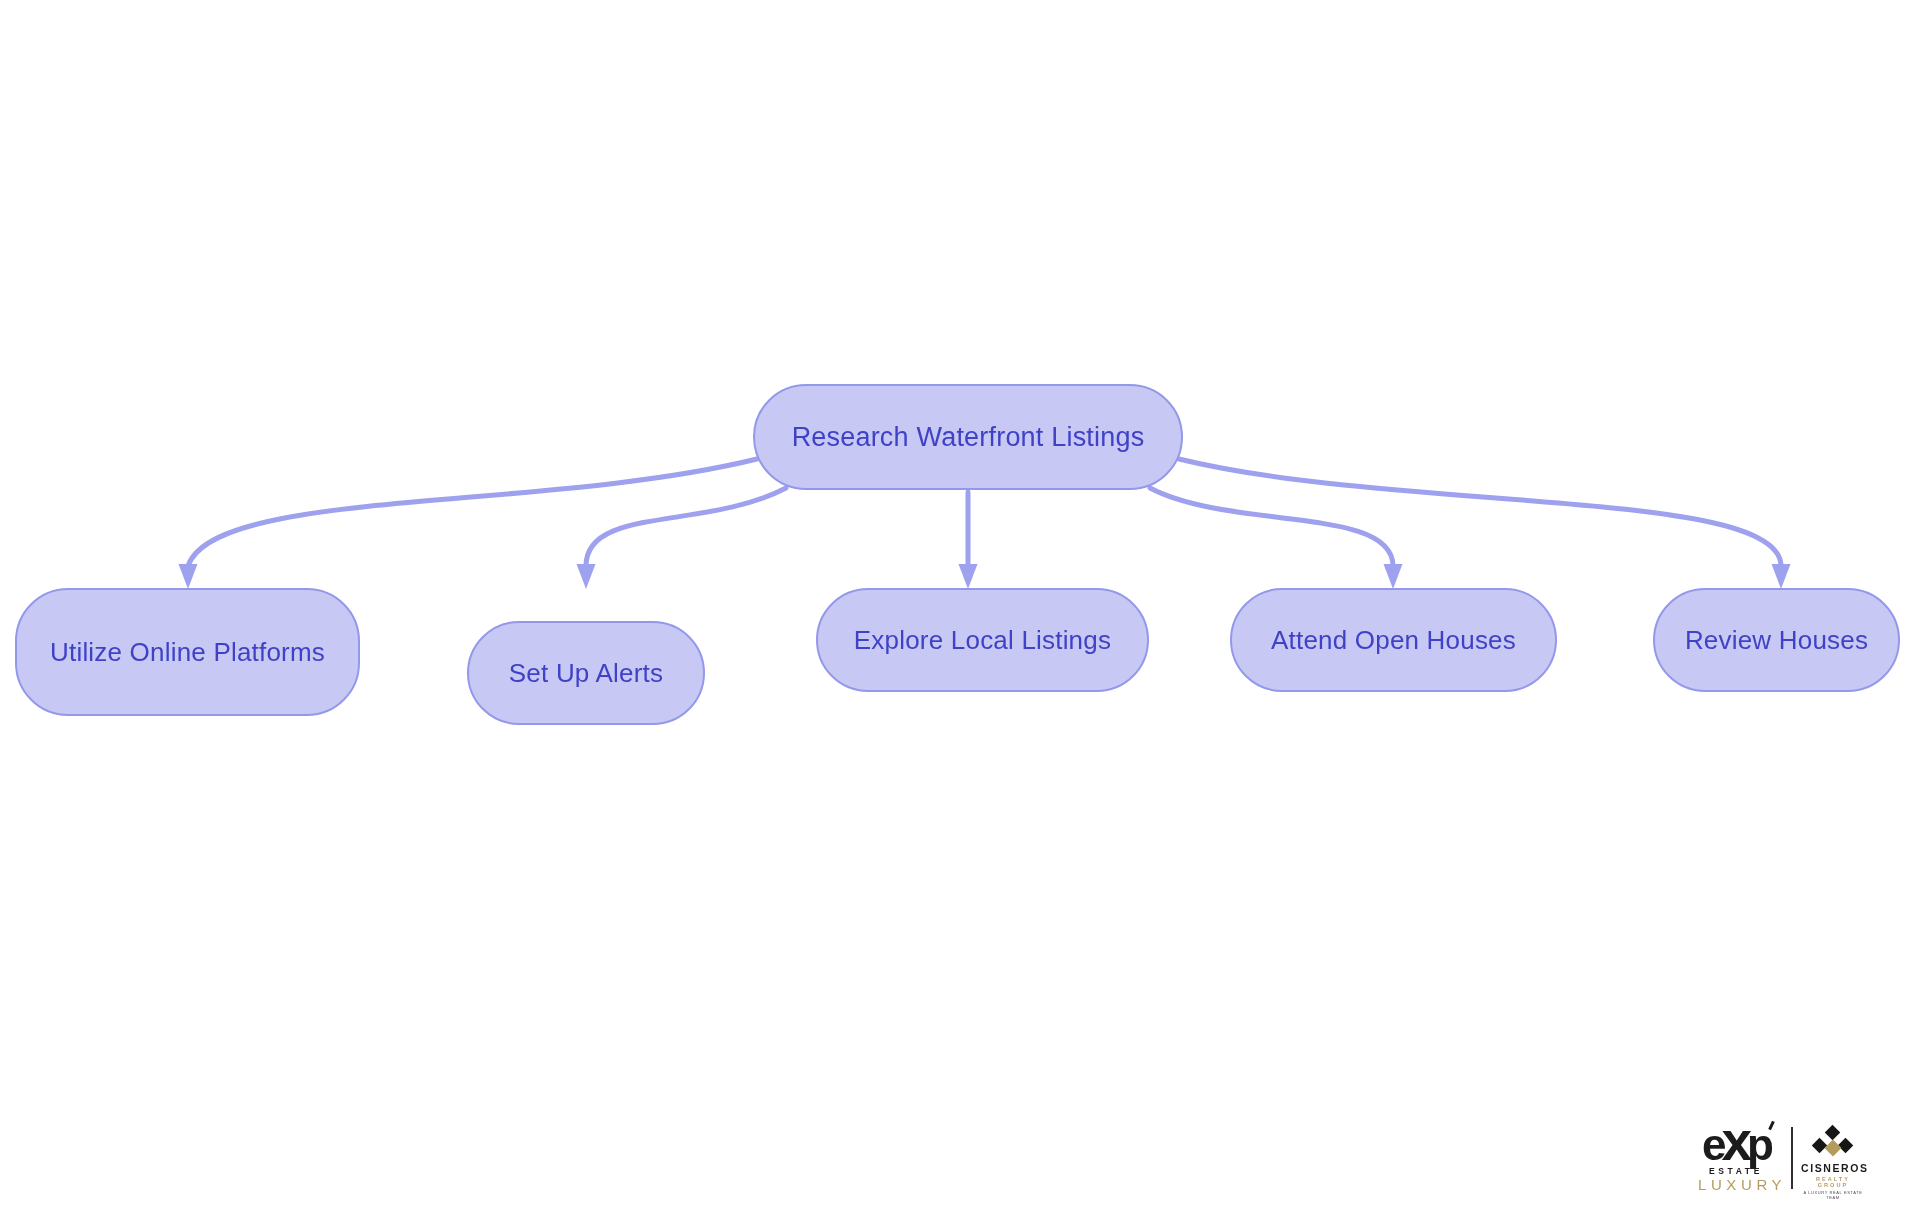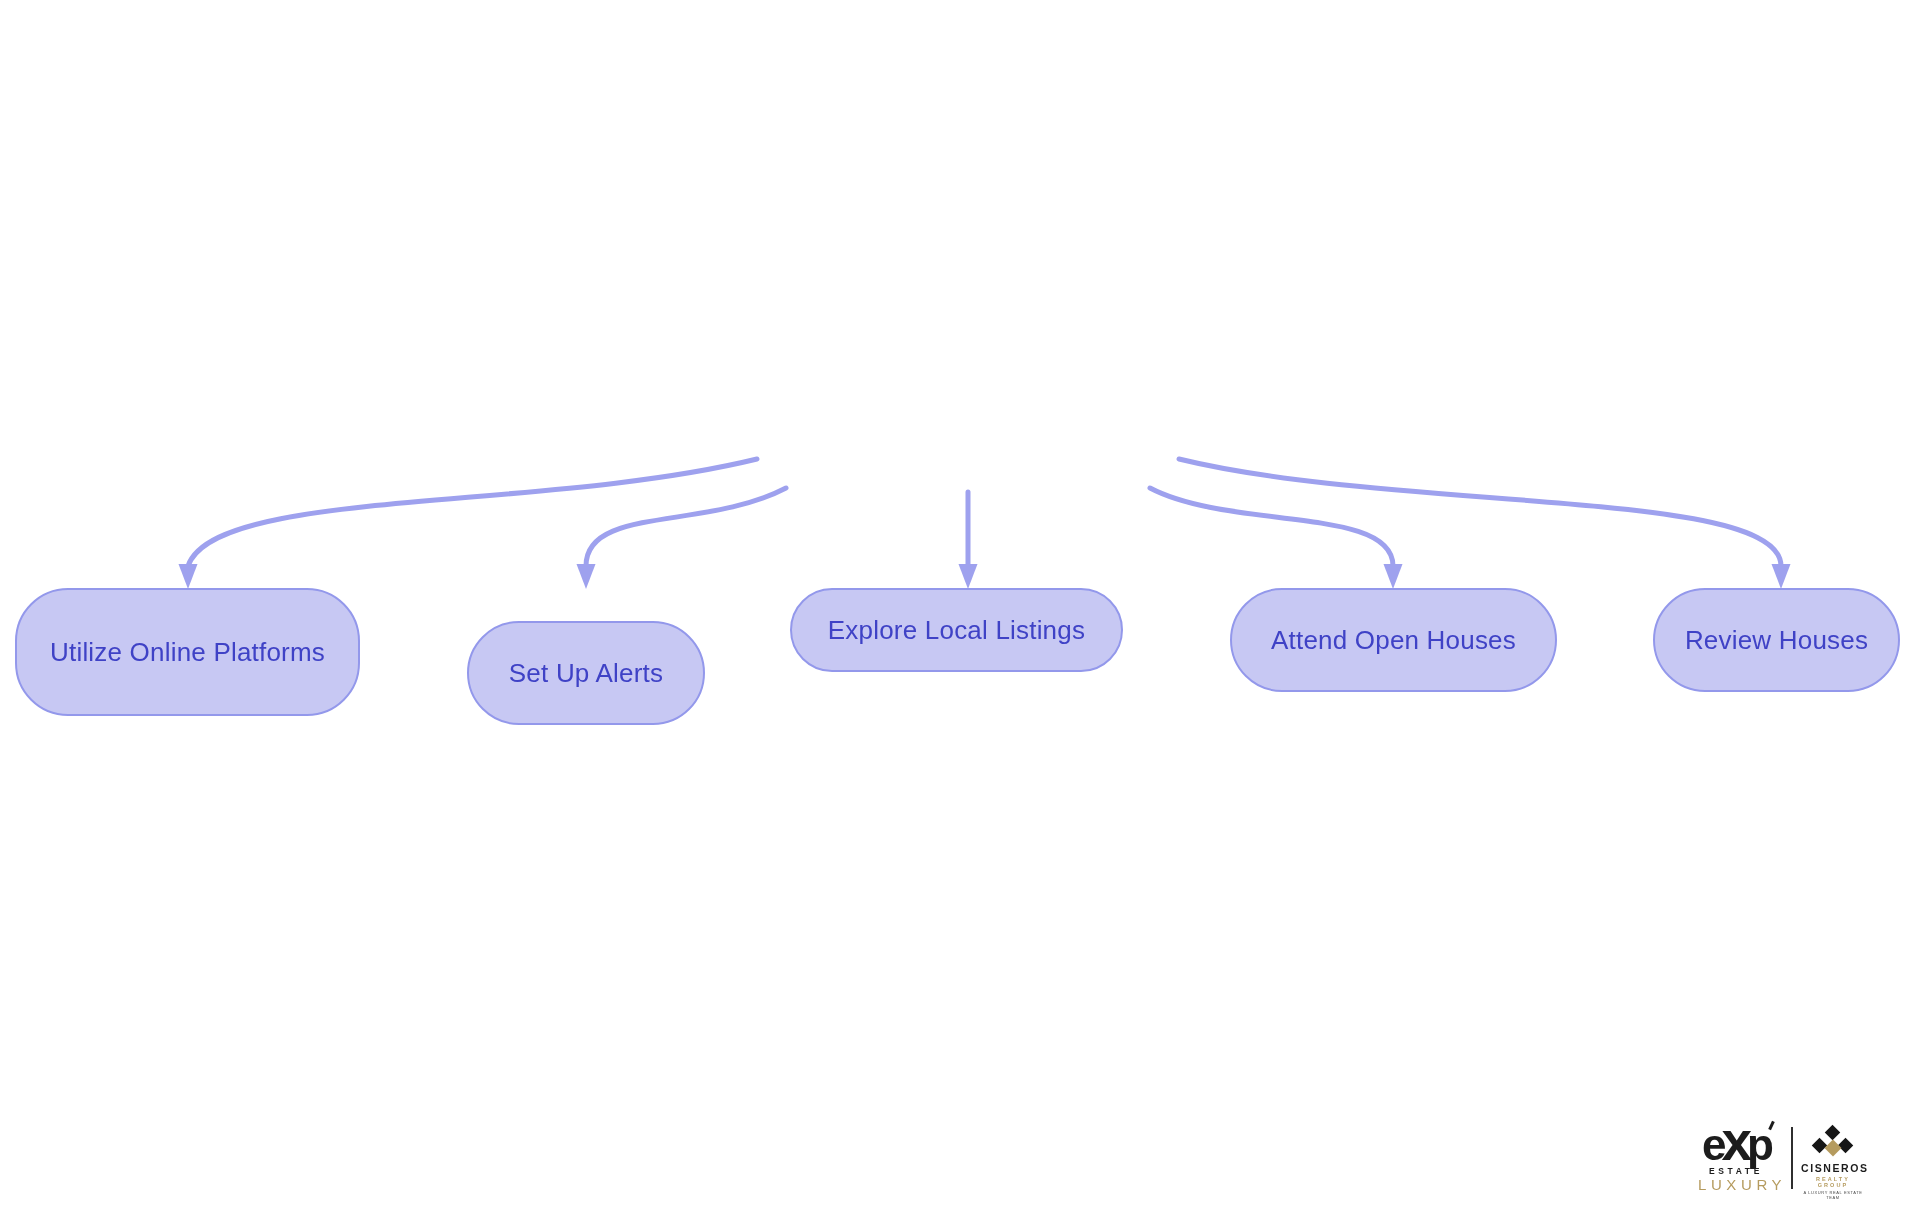--- a/index.html
+++ b/index.html
@@ -24,21 +24,21 @@
     border-radius:53px;
     display:flex;align-items:center;justify-content:center;
     color:var(--node-text,#3f42c6);
     font-size:26px;
     white-space:nowrap;
     letter-spacing:.2px;
   }
   .node-root{left:753px;top:384px;width:430px;height:106px;font-size:27px;}
   .node-c1{left:15px;top:588px;width:345px;height:128px;}
   .node-c2{left:467px;top:621px;width:238px;height:104px;}
-  .node-c3{left:790px;top:588px;width:333px;height:84px;}
+  .node-c3{left:816px;top:588px;width:333px;height:104px;}
   .node-c4{left:1230px;top:588px;width:327px;height:104px;}
   .node-c5{left:1653px;top:588px;width:247px;height:104px;}
   
   .exp-logo{
     position:absolute;left:1695px;top:1123px;width:84px;
     text-align:center;color:var(--ink,#1c1c1c);
   }
   .exp-word{
     position:relative;
     display:flex;justify-content:center;align-items:baseline;
@@ -92,20 +92,23 @@
     <path d="M 968 492 L 968 566"></path>
     <polygon points="958.5,564 977.5,564 968,589"></polygon>
 
     <path d="M 1150 488 C 1230 530, 1393 506, 1393 566"></path>
     <polygon points="1383.5,564 1402.5,564 1393,589"></polygon>
 
     <path d="M 1179 459 C 1396 512, 1781 488, 1781 566"></path>
     <polygon points="1771.5,564 1790.5,564 1781,589"></polygon>
   </svg>
 
+  <div class="node node-root">
+    <span>Research Waterfront Listings</span>
+  </div>
   <div class="node node-c1">
     <span>Utilize Online Platforms</span>
   </div>
   <div class="node node-c2">
     <span>Set Up Alerts</span>
   </div>
   <div class="node node-c3">
     <span>Explore Local Listings</span>
   </div>
   <div class="node node-c4">

